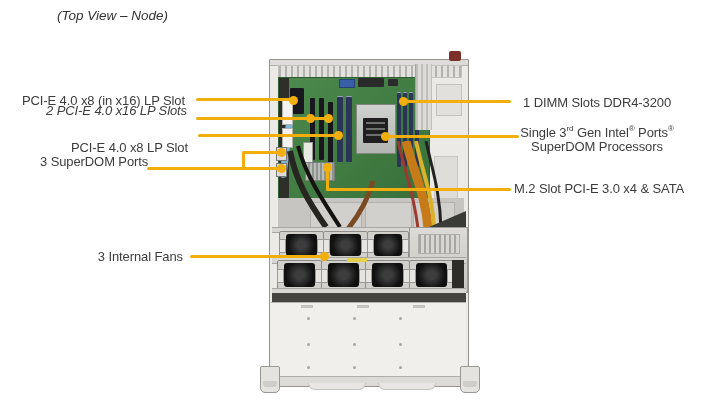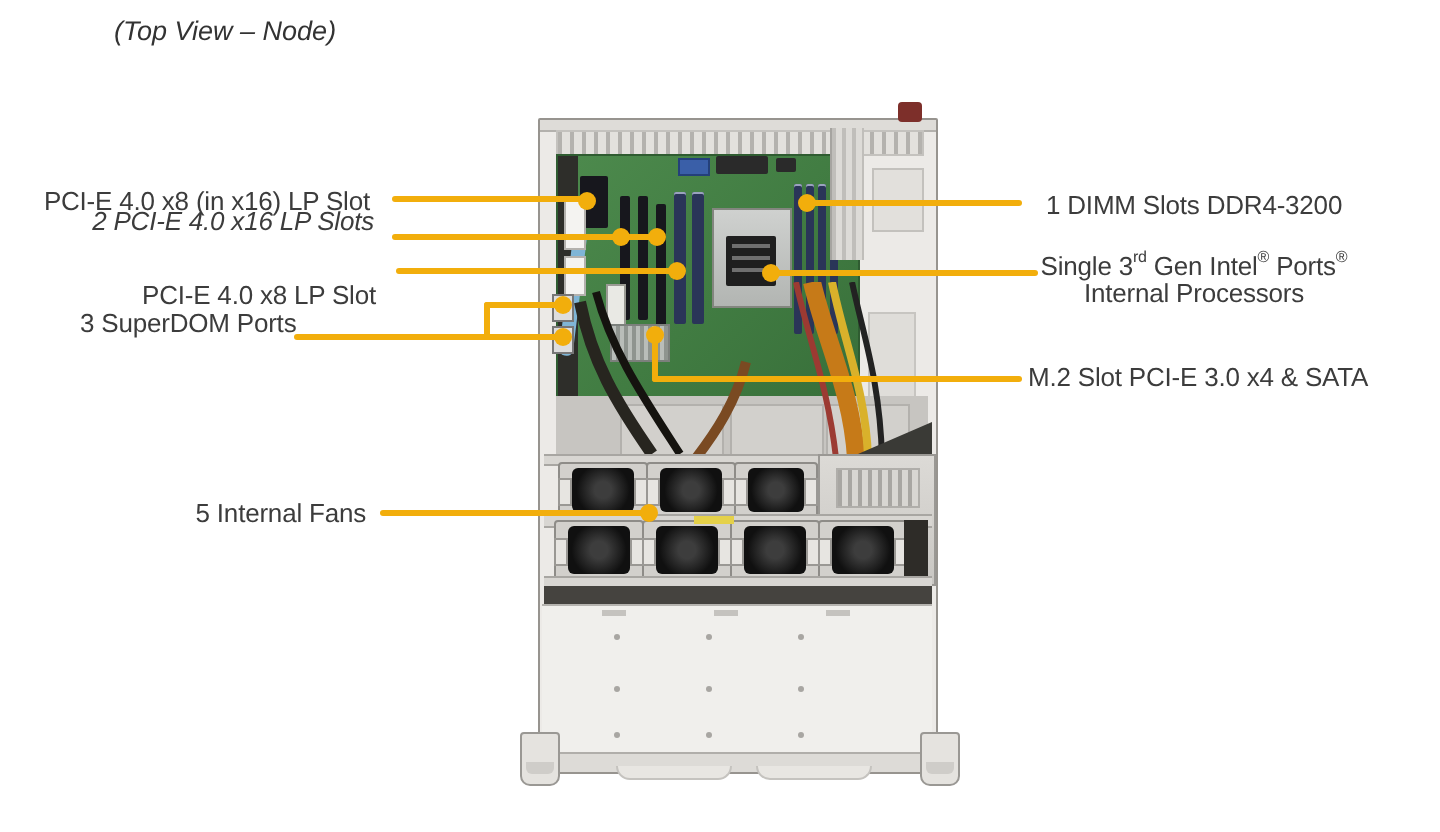--- a/index.html
+++ b/index.html
@@ -235,21 +235,21 @@
   <div class="cline" style="left:326px;top:188px;width:185px;"></div>
   <div class="cdot" style="left:323px;top:163px;"></div>
 
   <div class="cline" style="left:190px;top:255px;width:135px;"></div>
   <div class="cdot" style="left:320px;top:252px;"></div>
 
   <div class="lbl" id="lbl-pcie-x8-x16">PCI-E 4.0 x8 (in x16) LP Slot</div>
   <div class="lbl" id="lbl-pcie-x16">2 PCI-E 4.0 x16 LP Slots</div>
   <div class="lbl" id="lbl-pcie-x8">PCI-E 4.0 x8 LP Slot</div>
   <div class="lbl" id="lbl-superdom">3 SuperDOM Ports</div>
-  <div class="lbl" id="lbl-fans">5 Internal Fans</div>
+  <div class="lbl" id="lbl-fans">3 Internal Fans</div>
   <div class="lbl" id="lbl-dimm">1 DIMM Slots DDR4-3200</div>
   <div class="lbl" id="lbl-cpu">
     <div><span>Single 3</span><sup>rd</sup><span> Gen Intel</span><sup>®</sup><span> Ports</span><sup>®</sup></div>
-    <div>Internal Processors</div>
+    <div>SuperDOM Processors</div>
   </div>
   <div class="lbl" id="lbl-m2">M.2 Slot PCI-E 3.0 x4 &amp; SATA</div>
 
 </div>
 
 </body></html>

